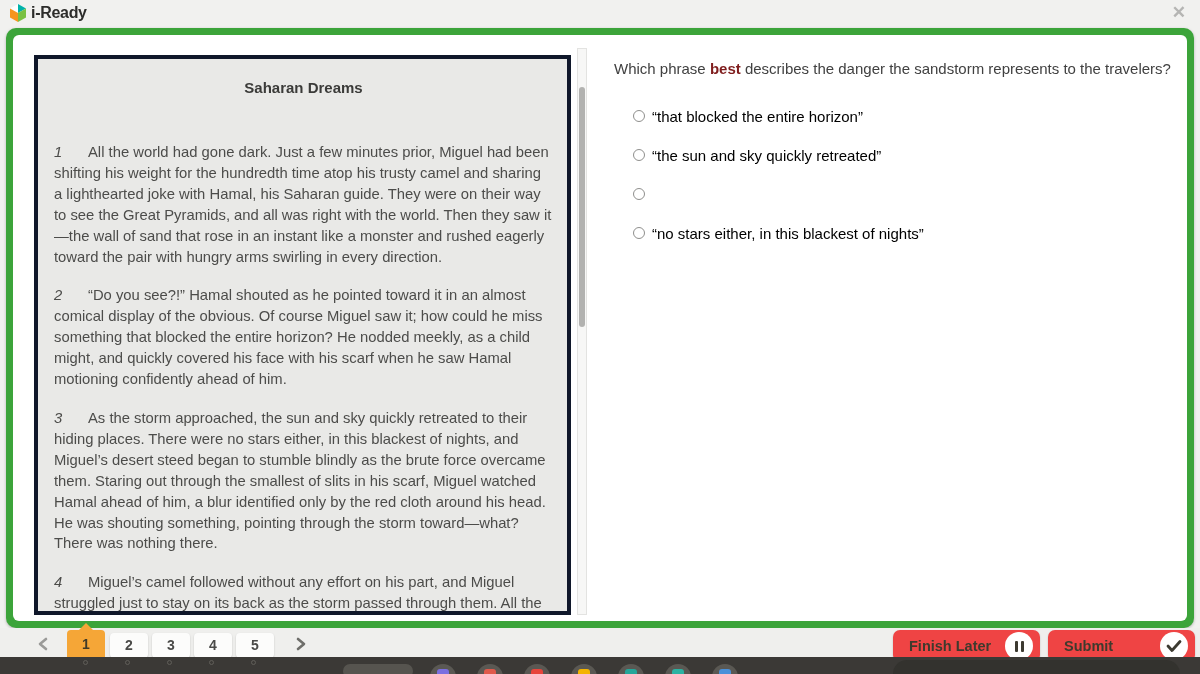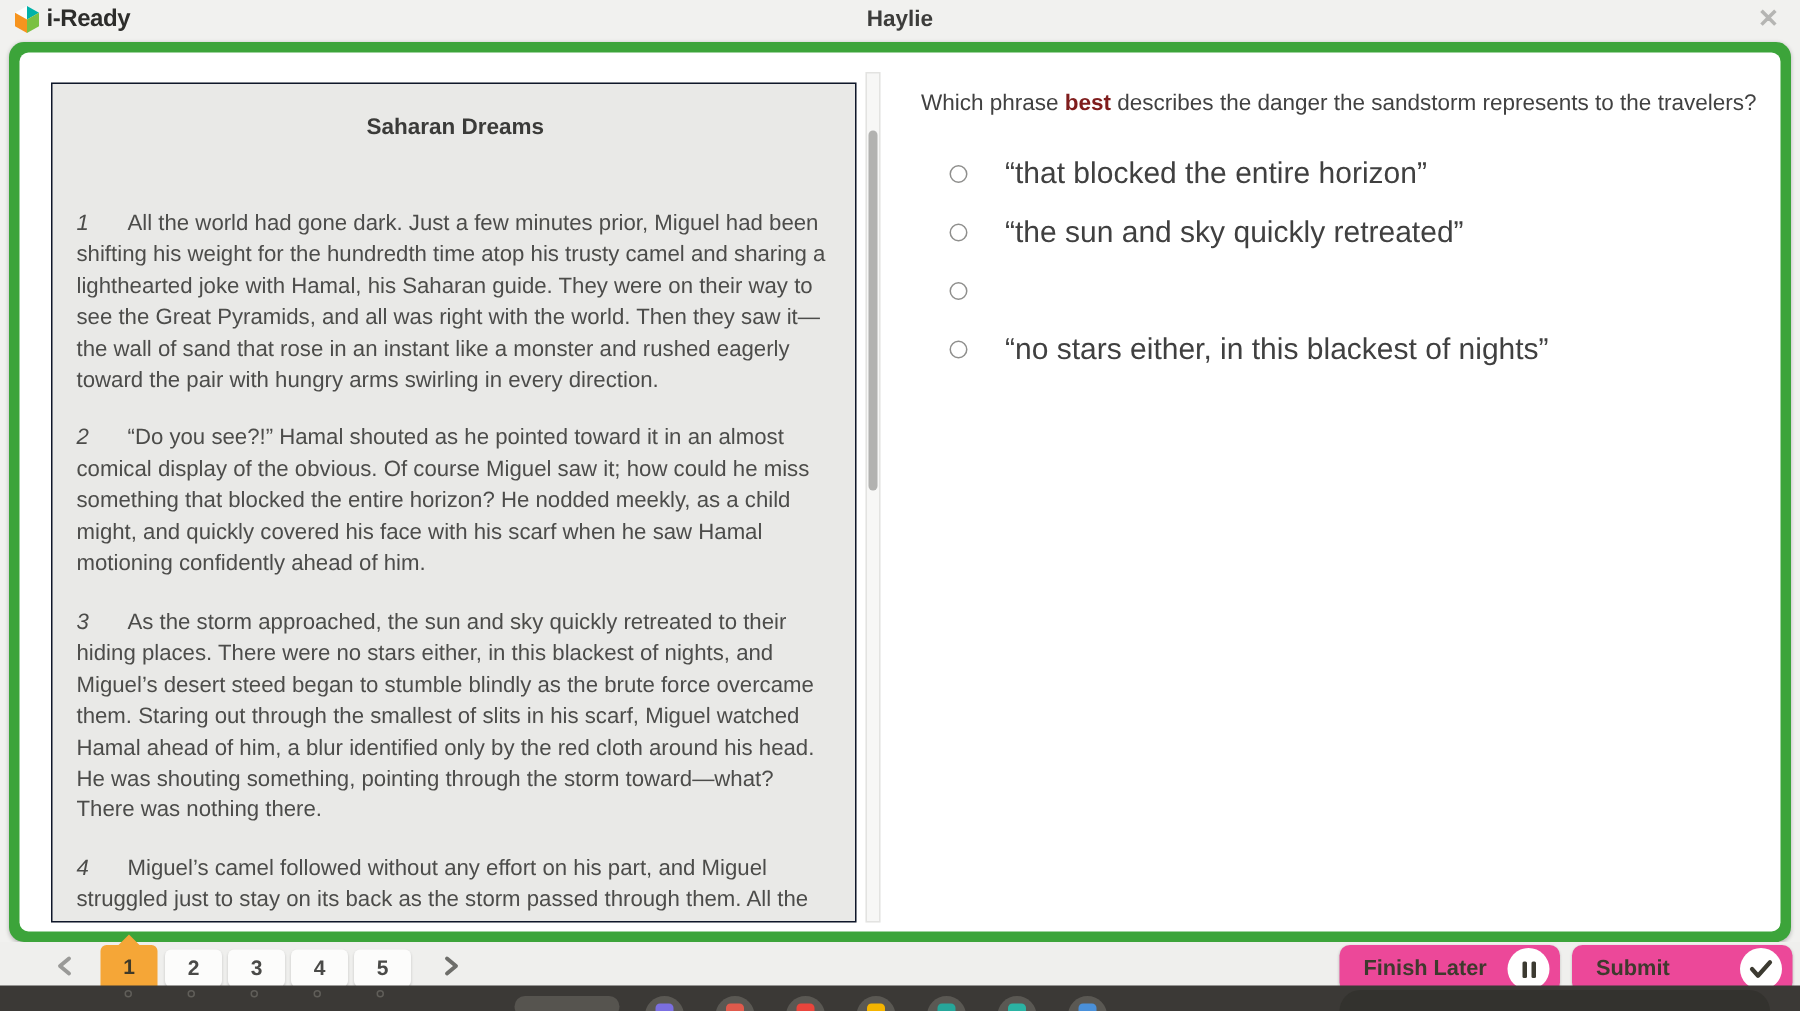--- a/index.html
+++ b/index.html
@@ -14,37 +14,37 @@
   .brand{position:absolute;left:8px;top:2px;display:flex;align-items:center;gap:3px;}
   .brand-text{font-size:16px;font-weight:bold;color:#2d2d2b;letter-spacing:-0.3px;}
   .student-name{position:absolute;left:0;right:0;top:4px;text-align:center;font-size:15px;font-weight:bold;color:#3d3d3b;}
   .close-x{position:absolute;right:14px;top:2px;font-size:17px;font-weight:bold;color:#b5b5b3;cursor:pointer;line-height:22px;}
   
   .card{position:absolute;left:6px;top:28px;width:1188px;height:600px;background:#3ca43a;border-radius:10px;box-shadow:0 1px 3px rgba(0,0,0,.25);}
   .card-inner{position:absolute;left:7px;top:7px;right:7px;bottom:7px;background:#ffffff;border-radius:6px;}
   
   .passage-panel{
     position:absolute;left:34px;top:55px;width:537px;height:560px;box-sizing:border-box;
-    background:#e9e9e7;border:1px solid #0f172a;
+    background:#e9e9e7;border:4px solid #0f172a;
     padding:12px 14px 0 16px;overflow:hidden;
   }
   .passage-title{font-size:15px;font-weight:bold;color:#3b3b39;text-align:center;margin:8px 0 46px 0;}
   .passage-panel p{font-size:14.8px;line-height:20.9px;color:#4c4c4a;margin:0 0 18px 0;}
   .pnum{display:inline-block;width:34px;font-style:italic;}
   
   .pscroll-track{position:absolute;left:577px;top:48px;width:10px;height:567px;background:#f7f7f6;border:1px solid #e3e3e1;box-sizing:border-box;}
   .pscroll-thumb{position:absolute;left:1px;top:38px;width:6px;height:240px;background:#b2b2b0;border-radius:3px;}
   
   .question-region{position:absolute;left:614px;top:58px;width:560px;}
   .question-text{font-size:15px;color:#414141;line-height:21px;}
   .question-text b{font-weight:bold;color:#7f1d1d;}
   .options{position:absolute;left:19px;top:48px;}
   .option-row{display:flex;align-items:center;height:20px;margin-bottom:19px;cursor:pointer;}
   .radio{width:12px;height:12px;border:1.5px solid #8f8f8d;border-radius:50%;background:#fff;box-sizing:border-box;flex:0 0 12px;}
-  .option-label{margin-left:25px;font-size:20px;color:#404040;}
+  .option-label{margin-left:7px;font-size:15px;color:#000000;}
   
   .footer{position:absolute;left:0;top:628px;width:1200px;height:46px;background:#efefed;}
   .chev{position:absolute;top:637px;width:16px;height:14px;cursor:pointer;}
   .chev-left{left:36px;}
   .chev-right{left:292px;}
   .page-tab{
     position:absolute;width:38px;box-sizing:border-box;text-align:center;
     font-size:14px;font-weight:bold;color:#4a4a48;cursor:pointer;
     background:#fcfcfb;border-radius:4px;box-shadow:0 1px 2px rgba(0,0,0,.18);
     top:633px;height:25px;line-height:25px;
@@ -53,21 +53,21 @@
     top:630px;height:28px;line-height:28px;background:#f5a637;color:#403a28;
     border-radius:4px 4px 0 0;box-shadow:none;
   }
   .page-tab.current::before{
     content:"";position:absolute;left:12px;top:-7px;width:0;height:0;
     border-left:7px solid transparent;border-right:7px solid transparent;border-bottom:7px solid #f5a637;
   }
   .tab-1{left:67px;} .tab-2{left:110px;} .tab-3{left:152px;} .tab-4{left:194px;} .tab-5{left:236px;}
   
   .action-btn{
-    position:absolute;top:630px;height:32px;background:#ec4899;border-radius:7px;
+    position:absolute;top:630px;height:32px;background:#ef4444;border-radius:7px;
     display:flex;align-items:center;cursor:pointer;box-shadow:0 1px 2px rgba(0,0,0,.2);
   }
   .btn-finish{left:893px;width:147px;}
   .btn-submit{left:1048px;width:147px;}
   .action-btn .btn-label{font-size:14.5px;font-weight:bold;color:#3e3a2d;padding-left:16px;flex:1;}
   .btn-circle{width:28px;height:28px;border-radius:50%;background:#ffffff;margin-right:7px;display:flex;align-items:center;justify-content:center;flex:0 0 28px;}
   .pause-icon{display:flex;gap:3px;}
   .pause-icon span{display:block;width:3px;height:11px;background:#3c3a31;border-radius:1px;}
   
   .taskbar{position:absolute;left:0;top:657px;width:1200px;height:17px;background:#3b3936;z-index:5;}
@@ -85,21 +85,20 @@
     <span style="display:inline-flex;">
       <svg width="20" height="21" viewBox="0 0 20 21">
         <polygon points="10,2 2,6.5 10,11" fill="#fdfdfd"></polygon>
         <polygon points="10,2 18,6.5 10,11" fill="#00b2a9"></polygon>
         <polygon points="2,6.5 10,11 10,20 2,15.5" fill="#f7941e"></polygon>
         <polygon points="18,6.5 10,11 10,20 18,15.5" fill="#7ac143"></polygon>
       </svg>
     </span>
     <span class="brand-text">i-Ready</span>
   </div>
-  <div class="student-name">Haylie</div>
   <div class="close-x">✕</div>
 </div>
 
 <div class="card">
   <div class="card-inner"></div>
 </div>
 
 <div class="passage-panel">
   <div class="passage-title">Saharan Dreams</div>
   <p>

